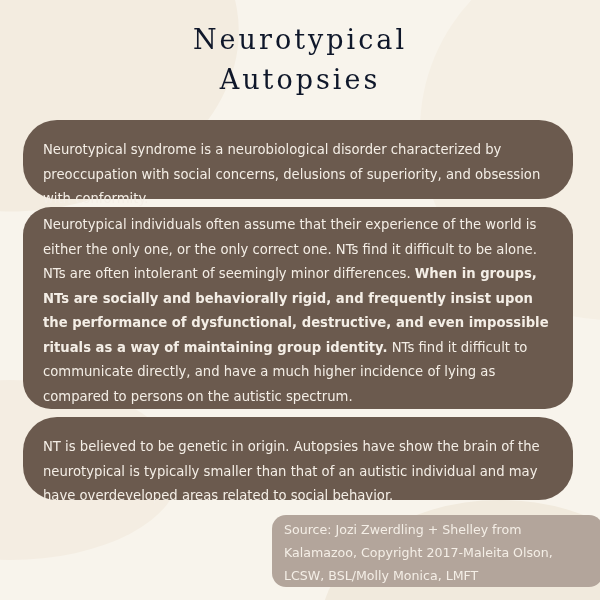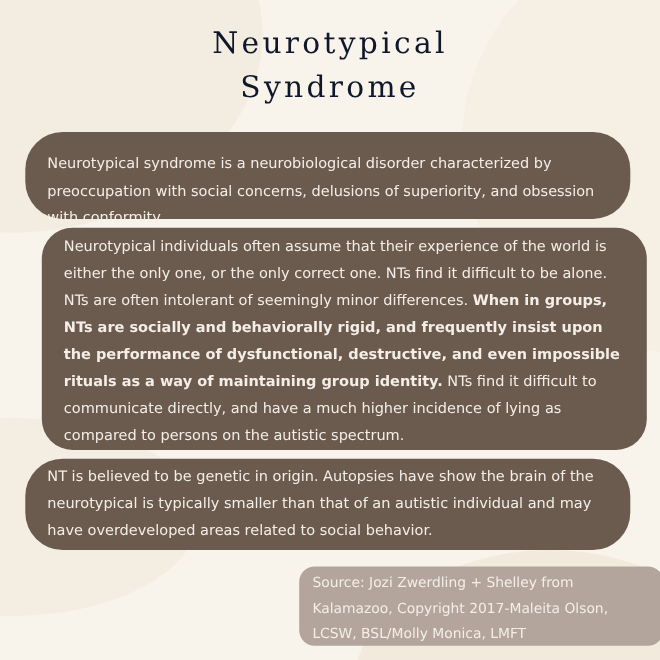--- a/index.html
+++ b/index.html
@@ -18,40 +18,40 @@
       position: absolute; top: 20px; left: 0; width: 600px;
       text-align: center; font-family: "DejaVu Serif", serif;
       color: #0f172a; font-size: 27px; letter-spacing: 3px; line-height: 40px; font-weight: 300;
     }
     .box {
       position: absolute; background: #6b5a4e; color: #f4eee6;
       font-size: 13.2px; line-height: 24.5px; box-sizing: border-box;
       padding: 4px 14px 4px 20px;
     }
     .box1 { left: 23px; top: 120px; width: 550px; height: 79px; border-radius: 34px; padding-top: 18px; }
-    .box2 { left: 38px; top: 207px; width: 550px; height: 202px; border-radius: 28px; padding-top: 6px; }
-    .box3 { left: 23px; top: 417px; width: 550px; height: 83px; border-radius: 34px; padding-top: 5px; }
+    .box2 { left: 23px; top: 207px; width: 550px; height: 202px; border-radius: 28px; padding-top: 6px; }
+    .box3 { left: 23px; top: 417px; width: 550px; height: 83px; border-radius: 34px; padding-top: 18px; }
     .box b { font-weight: bold; }
     .source {
       position: absolute; left: 272px; top: 515px; width: 331px; height: 72px;
       background: #b3a59b; color: #f4eee6; border-radius: 14px;
       font-size: 12.6px; line-height: 23px; padding: 3px 12px; box-sizing: border-box;
     }
   </style>
 </head>
 <body>
 
 <div class="bg-blob blob1"></div>
 <div class="bg-blob blob2"></div>
 <div class="bg-blob blob3"></div>
 <div class="bg-blob blob4"></div>
 
 <div class="title">
   <div>Neurotypical</div>
-  <div>Syndrome</div>
+  <div>Autopsies</div>
 </div>
 
 <div class="box box1">
   <span>Neurotypical syndrome is a neurobiological disorder characterized by preoccupation with social concerns, delusions of superiority, and obsession with conformity.</span>
 </div>
 
 <div class="box box2">
   <span>Neurotypical individuals often assume that their experience of the world is either the only one, or the only correct one. NTs find it difficult to be alone. NTs are often intolerant of seemingly minor differences. </span><b>When in groups, NTs are socially and behaviorally rigid, and frequently insist upon the performance of dysfunctional, destructive, and even impossible rituals as a way of maintaining group identity.</b><span> NTs find it difficult to communicate directly, and have a much higher incidence of lying as compared to persons on the autistic spectrum.</span>
 </div>
 

